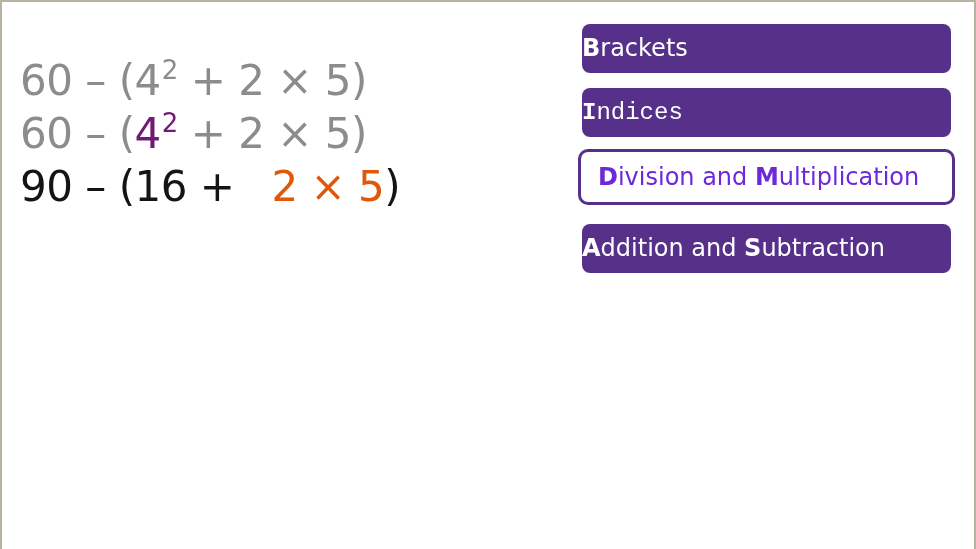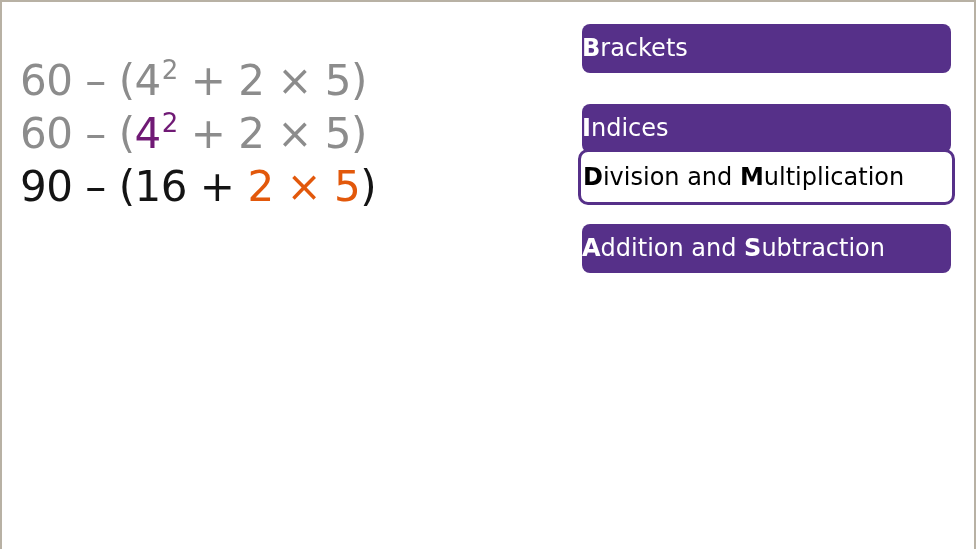--- a/index.html
+++ b/index.html
@@ -17,36 +17,36 @@
   }
   .eq {
     position: absolute; left: 20px; font-size: 42px; line-height: 52px;
     white-space: nowrap; letter-spacing: -0.5px;
   }
   .eq sup { font-size: 26px; vertical-align: 0; position: relative; top: -16px; margin-left: 1px; }
   .eq-1 { top: 55px; color: #8c8c8c; }
   .eq-2 { top: 108px; color: #8c8c8c; }
   .eq-3 { top: 161px; color: #141414; }
   .hl-purple { color: #701a75; }
-  .hl-orange { color: #e2580b; }
+  .hl-orange { color: #e2580b; margin-left: 24px; }
   .btn {
     position: absolute; left: 582px; width: 369px; height: 49px;
     box-sizing: border-box; border-radius: 8px;
     background: #563089; color: #ffffff;
     font-size: 24px; line-height: 49px; padding-left: 0;
     white-space: nowrap;
   }
   .btn b { font-weight: bold; }
   .btn-1 { top: 24px; }
-  .btn-2 { top: 104px; }
+  .btn-2 { top: 88px; font-family: Liberation Mono, monospace; }
   .btn-3 {
     top: 149px; left: 578px; width: 377px; height: 56px;
-    background: #ffffff; color: #000000;
+    background: #ffffff; color: #6d28d9;
     border: 3px solid #563089; border-radius: 10px;
-    line-height: 50px; padding-left: 2px;
+    line-height: 50px; padding-left: 17px;
   }
   .btn-4 { top: 216px; margin-top: 8px; }
 </style>
 </head>
 <body>
 
 <div class="frame"></div>
 
 <div class="eq eq-1"><span>60 – (</span><span>4</span><sup>2</sup><span> + 2 × 5)</span></div>
 

